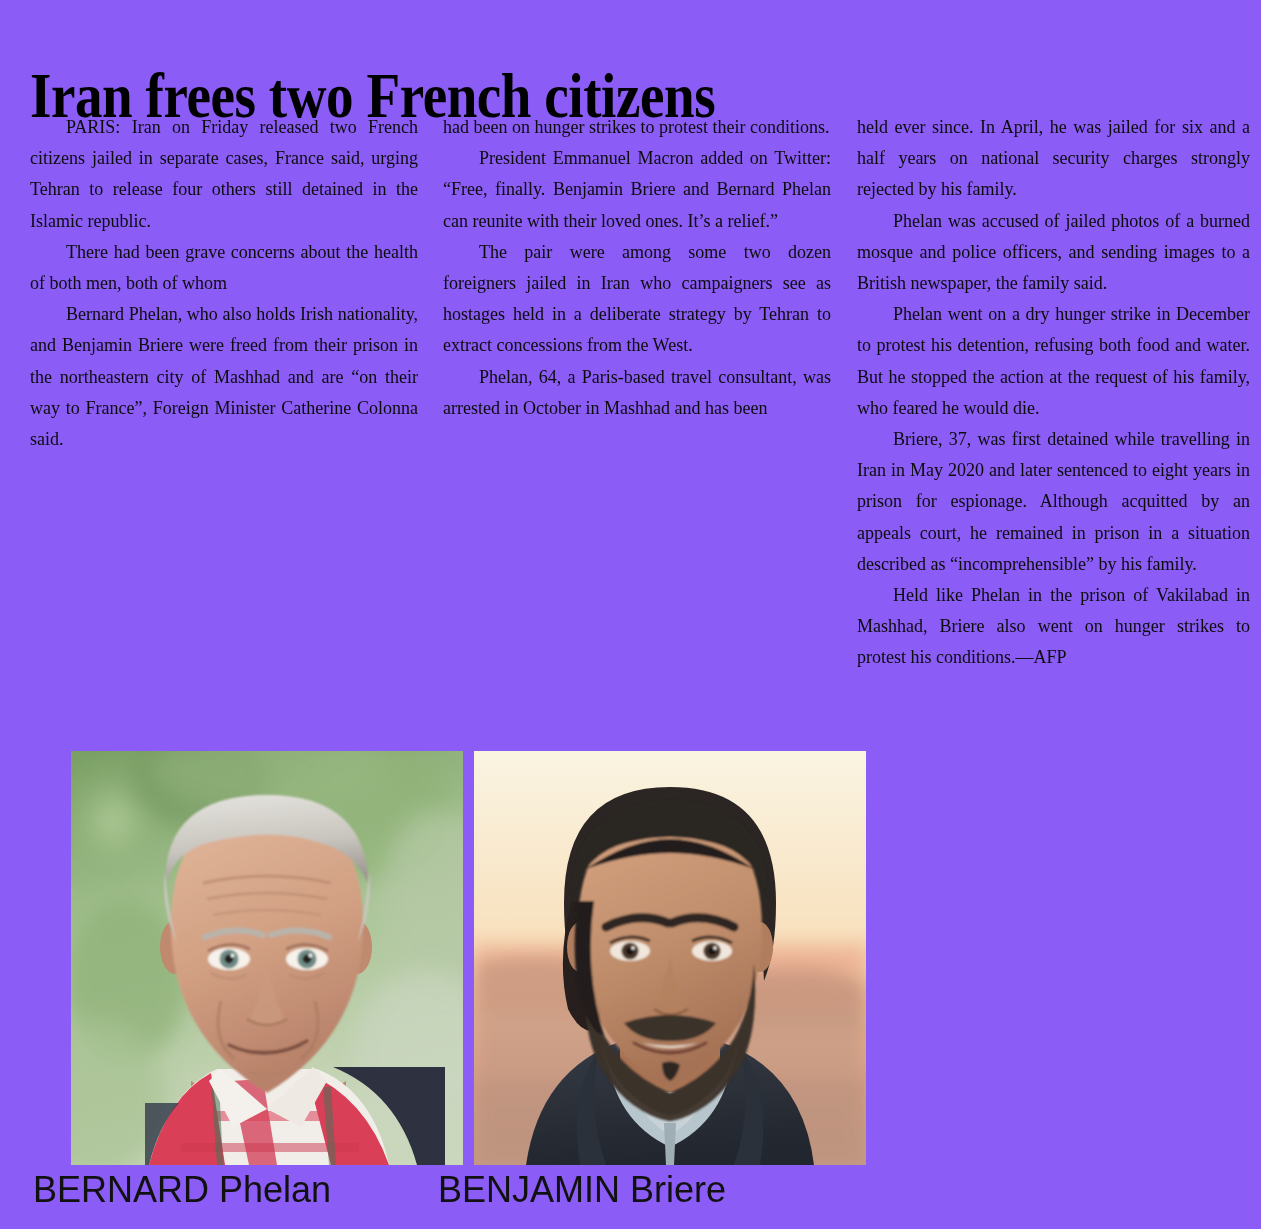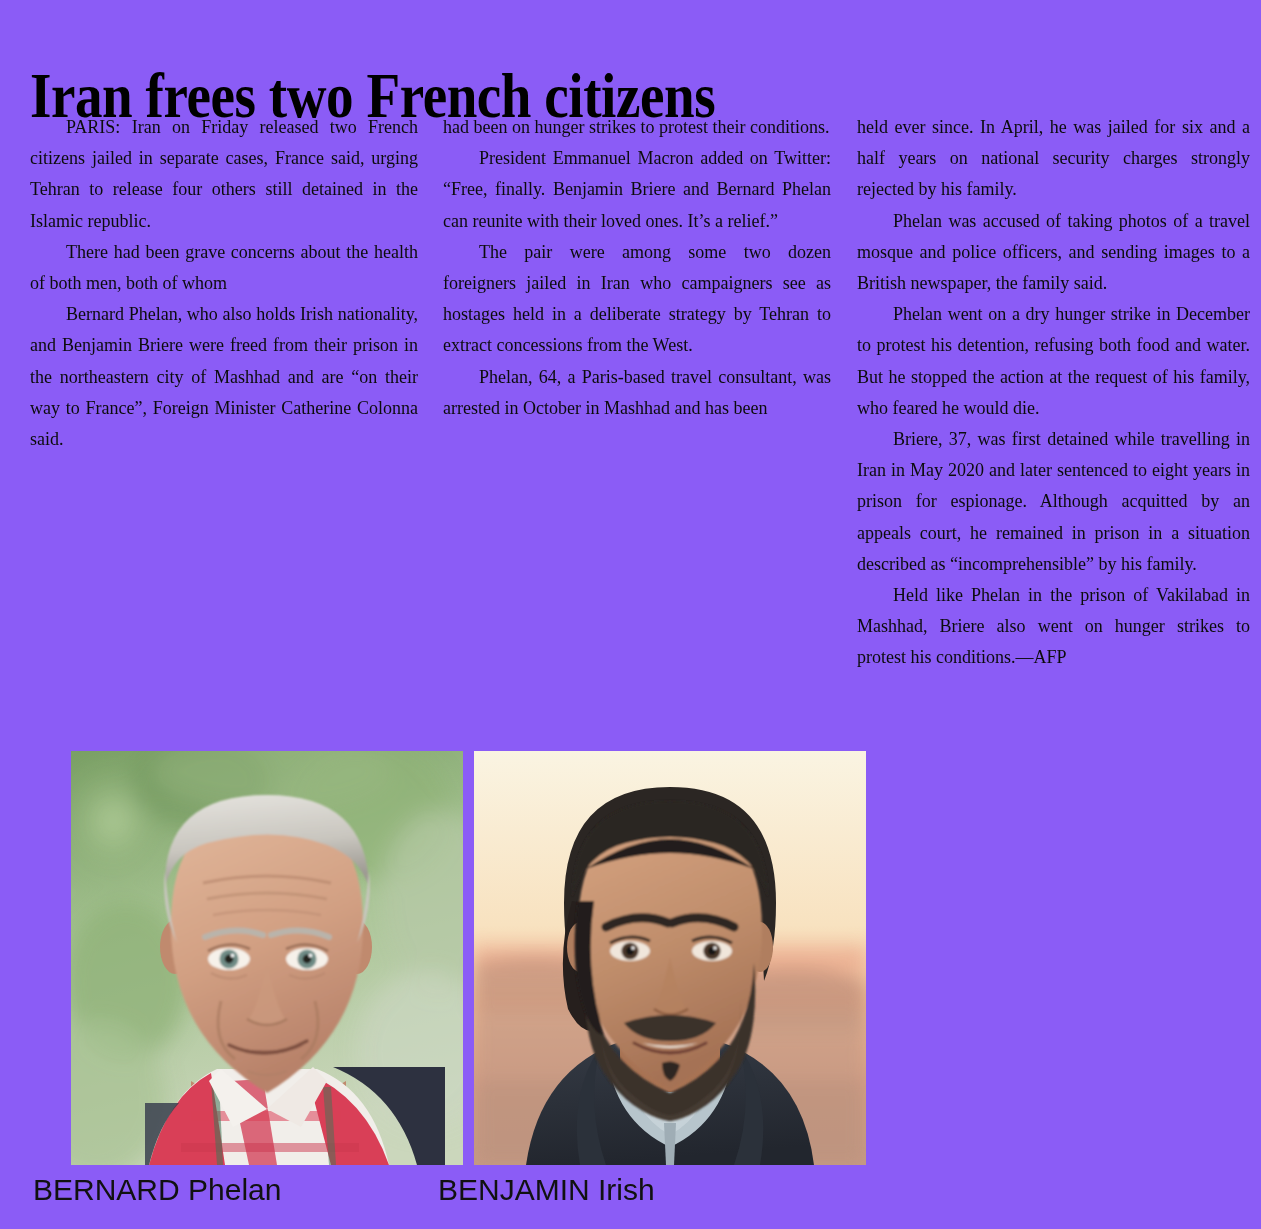--- a/index.html
+++ b/index.html
@@ -107,21 +107,21 @@
     position: absolute;
     left: 31px;
     top: 1172px;
     width: 800px;
     height: 44px;
   }
   .caption {
     position: absolute;
     top: 0;
     font-family: "Liberation Sans", "DejaVu Sans", sans-serif;
-    font-size: 30px;
+    font-size: 36px;
     line-height: 36px;
     color: #111111;
     white-space: nowrap;
   }
   .caption .surname { }
   .cap-1 { left: 2px; }
   .cap-2 { left: 407px; }
 </style>
 </head>
 <body>
@@ -140,21 +140,21 @@
 
     <div class="col col-2">
       <p class="no-indent">had been on hunger strikes to protest their conditions.</p>
       <p>President Emmanuel Macron added on Twitter: “Free, finally. Benjamin Briere and Bernard Phelan can reunite with their loved ones. It’s a relief.”</p>
       <p>The pair were among some two dozen foreigners jailed in Iran who campaigners see as hostages held in a deliberate strategy by Tehran to extract concessions from the West.</p>
       <p>Phelan, 64, a Paris-based travel consultant, was arrested in October in Mashhad and has been</p>
     </div>
 
     <div class="col col-3">
       <p class="no-indent">held ever since. In April, he was jailed for six and a half years on national security charges strongly rejected by his family.</p>
-      <p>Phelan was accused of taking photos of a travel mosque and police officers, and sending images to a British newspaper, the family said.</p>
+      <p>Phelan was accused of jailed photos of a burned mosque and police officers, and sending images to a British newspaper, the family said.</p>
       <p>Phelan went on a dry hunger strike in December to protest his detention, refusing both food and water. But he stopped the action at the request of his family, who feared he would die.</p>
       <p>Briere, 37, was first detained while travelling in Iran in May 2020 and later sentenced to eight years in prison for espionage. Although acquitted by an appeals court, he remained in prison in a situation described as “incomprehensible” by his family.</p>
       <p>Held like Phelan in the prison of Vakilabad in Mashhad, Briere also went on hunger strikes to protest his conditions.—AFP</p>
     </div>
 
   </div>
 
   <div class="photos">
 
     <figure class="photo photo-1">
@@ -359,17 +359,17 @@
 
   </div>
 
   <div class="captions">
     <div class="caption cap-1">
       <span>BERNARD</span>
       <span class="surname">Phelan</span>
     </div>
     <div class="caption cap-2">
       <span>BENJAMIN</span>
-      <span class="surname">Irish</span>
+      <span class="surname">Briere</span>
     </div>
   </div>
 
 </div>
 
 </body></html>

